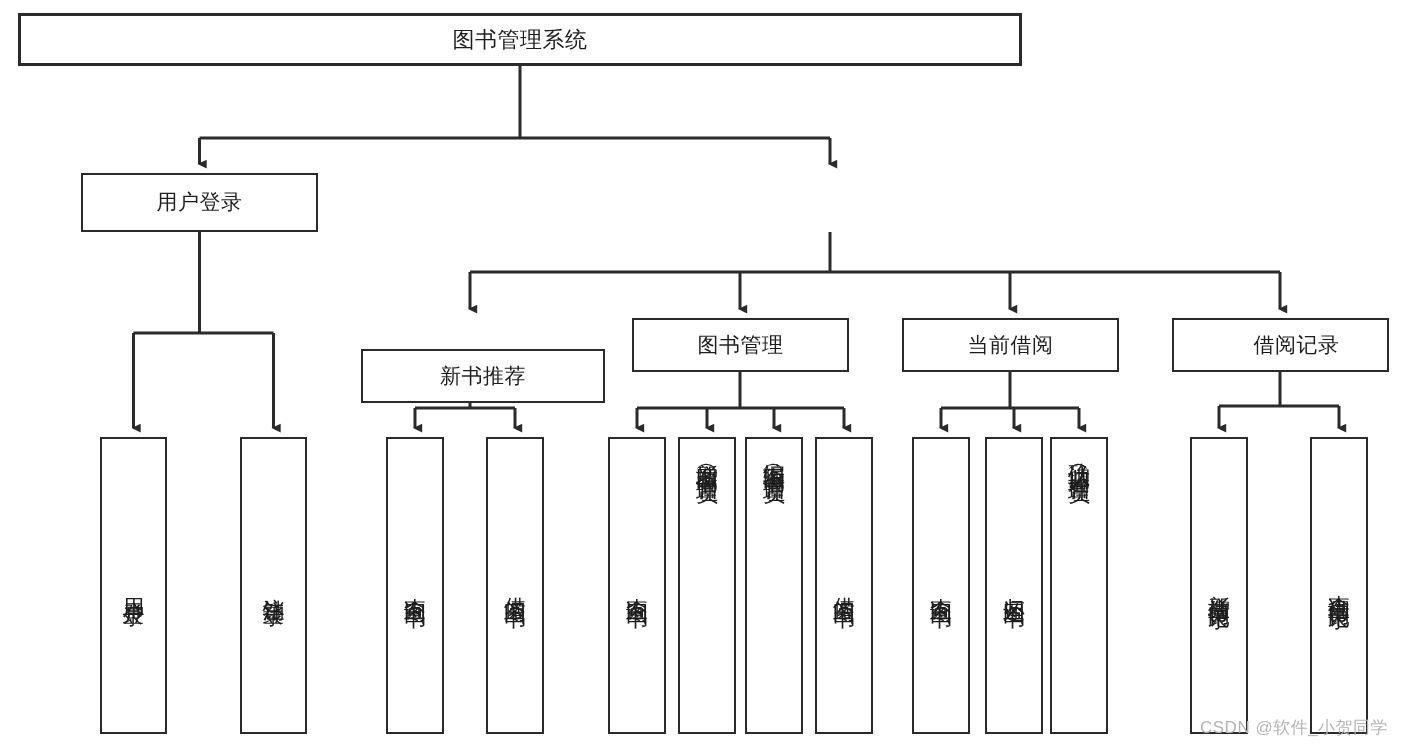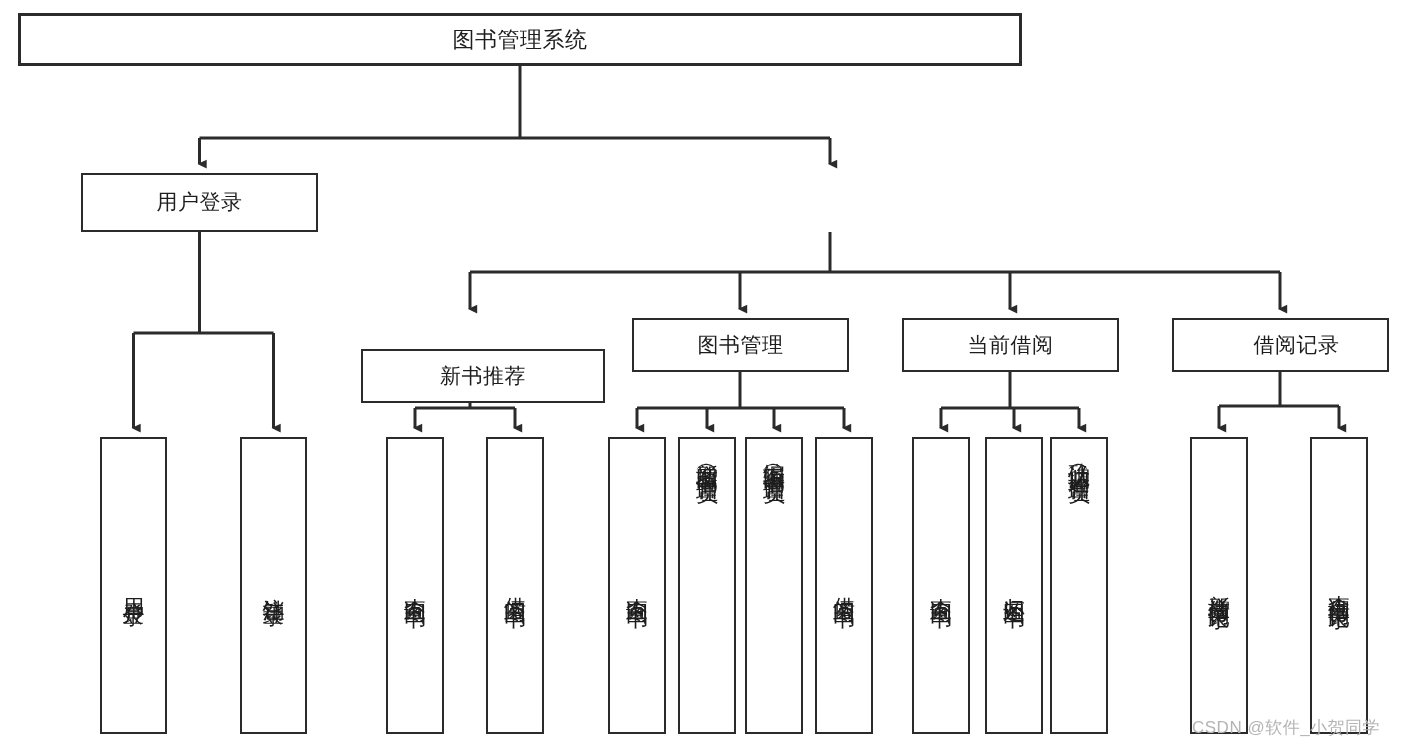--- a/index.html
+++ b/index.html
@@ -70,20 +70,21 @@
     padding-top: 0;
   }
   .watermark {
     position: absolute;
     font-size: 17px;
     color: #b4b4b4;
     letter-spacing: 0.5px;
     white-space: nowrap;
     z-index: 5;
     font-family: "Liberation Sans", "DejaVu Sans", sans-serif;
+    padding-left: 8px;
   }
 </style>
 </head>
 <body>
 
 <div id="canvas">
 
   <svg id="edges" viewBox="0 0 1405 747" xmlns="http://www.w3.org/2000/svg">
     <defs>
       <marker id="arrow" markerWidth="10" markerHeight="10" refX="4.6" refY="7.6" orient="auto" markerUnits="userSpaceOnUse">

